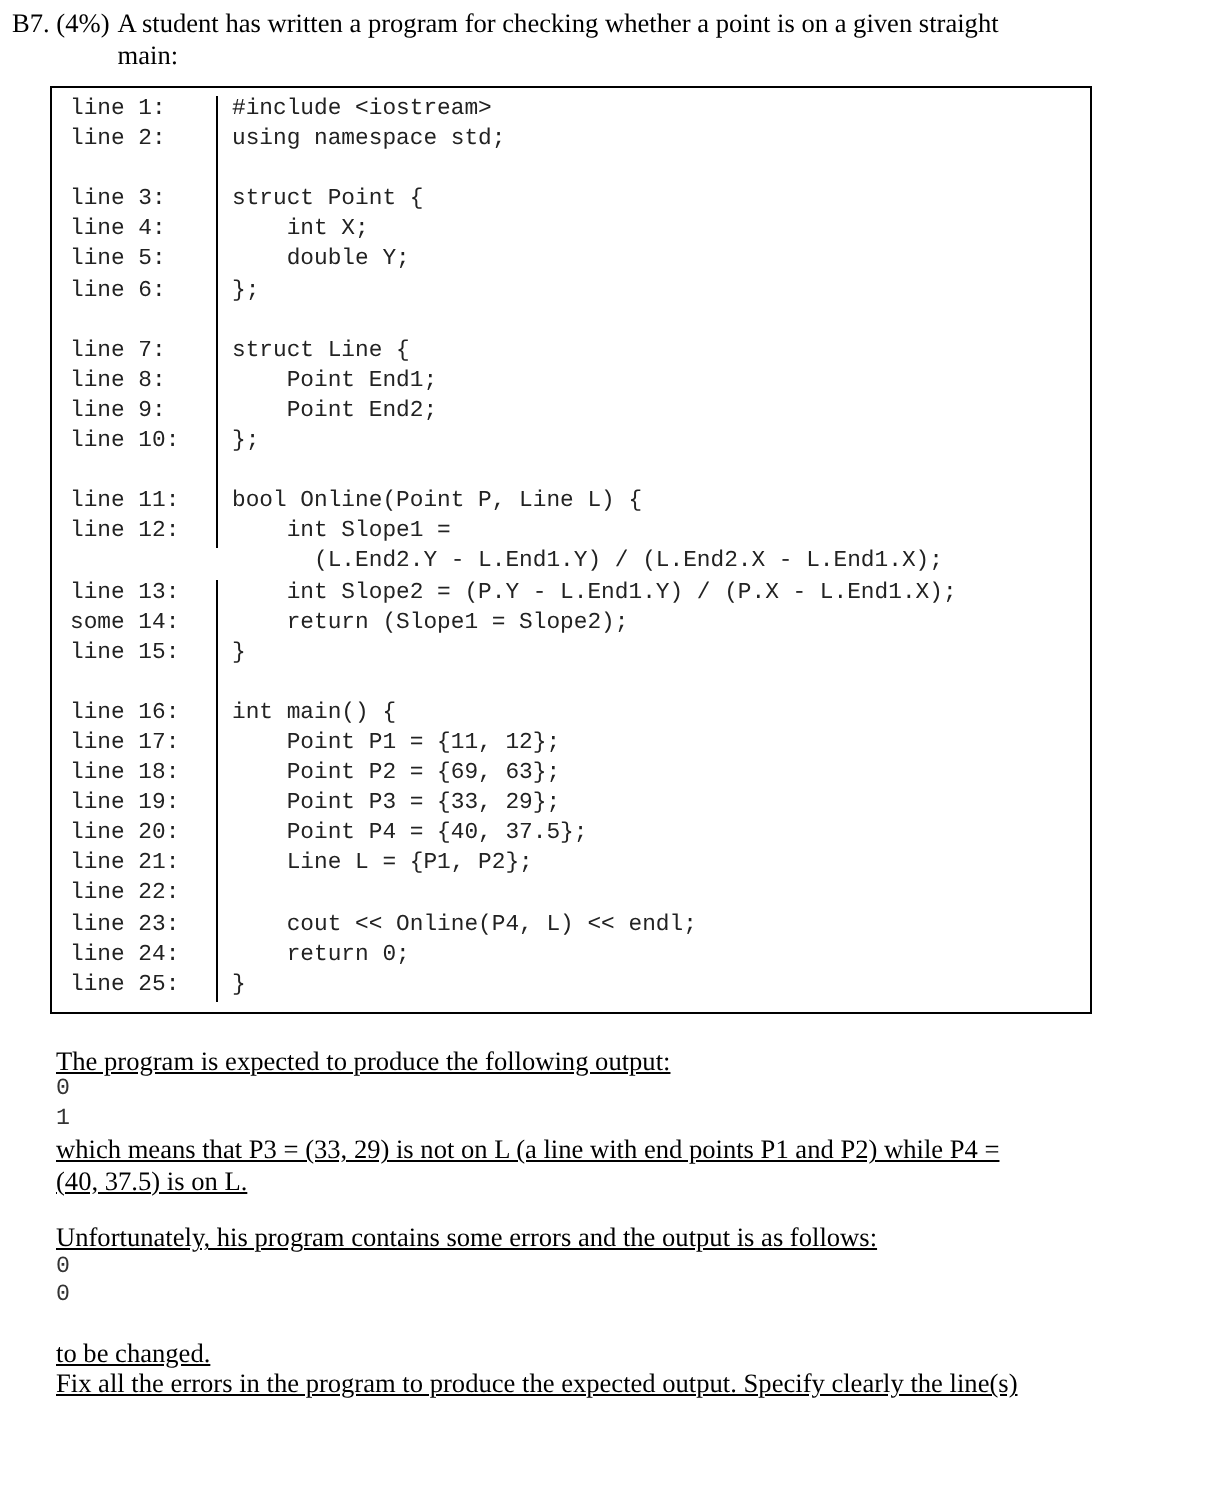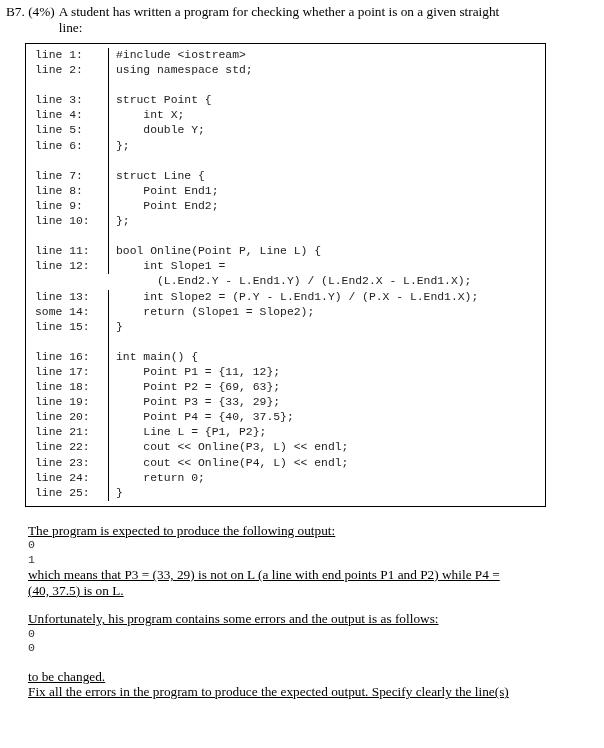--- a/index.html
+++ b/index.html
@@ -105,21 +105,21 @@
 </style>
 </head>
 <body>
 
 <div class="page">
 
   <div class="question-head">
     <span class="q-label"><span>B7.</span> <span>(4%)</span></span>
     <span class="q-text">
       <span>A student has written a program for checking whether a point is on a given straight</span>
-      <span class="tail">line:</span>
+      <span class="tail">main:</span>
     </span>
   </div>
 
   <div class="code-box" id="code-listing">
       <div class="code-row">
         <span class="ln">line 1:</span>
         <span class="src">#include &lt;iostream&gt;</span>
       </div>
       <div class="code-row">
         <span class="ln">line 2:</span>
@@ -216,21 +216,20 @@
       <div class="code-row">
         <span class="ln">line 20:</span>
         <span class="src">    Point P4 = {40, 37.5};</span>
       </div>
       <div class="code-row">
         <span class="ln">line 21:</span>
         <span class="src">    Line L = {P1, P2};</span>
       </div>
       <div class="code-row">
         <span class="ln">line 22:</span>
-        <span class="src">    cout &lt;&lt; Online(P3, L) &lt;&lt; endl;</span>
       </div>
       <div class="code-row">
         <span class="ln">line 23:</span>
         <span class="src">    cout &lt;&lt; Online(P4, L) &lt;&lt; endl;</span>
       </div>
       <div class="code-row">
         <span class="ln">line 24:</span>
         <span class="src">    return 0;</span>
       </div>
       <div class="code-row">

